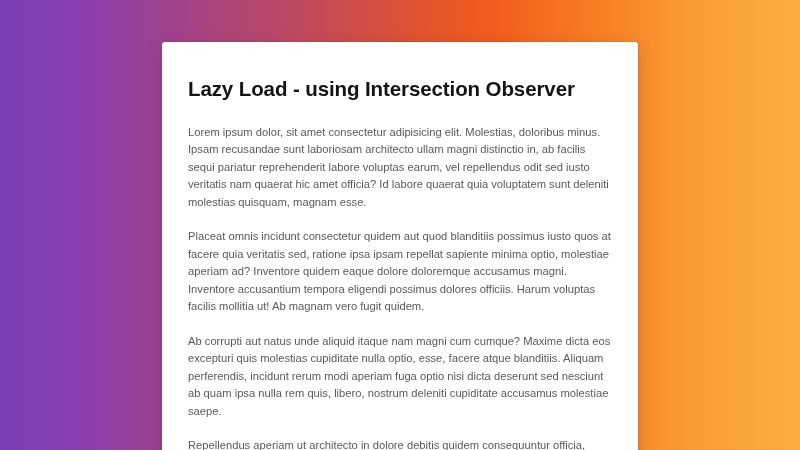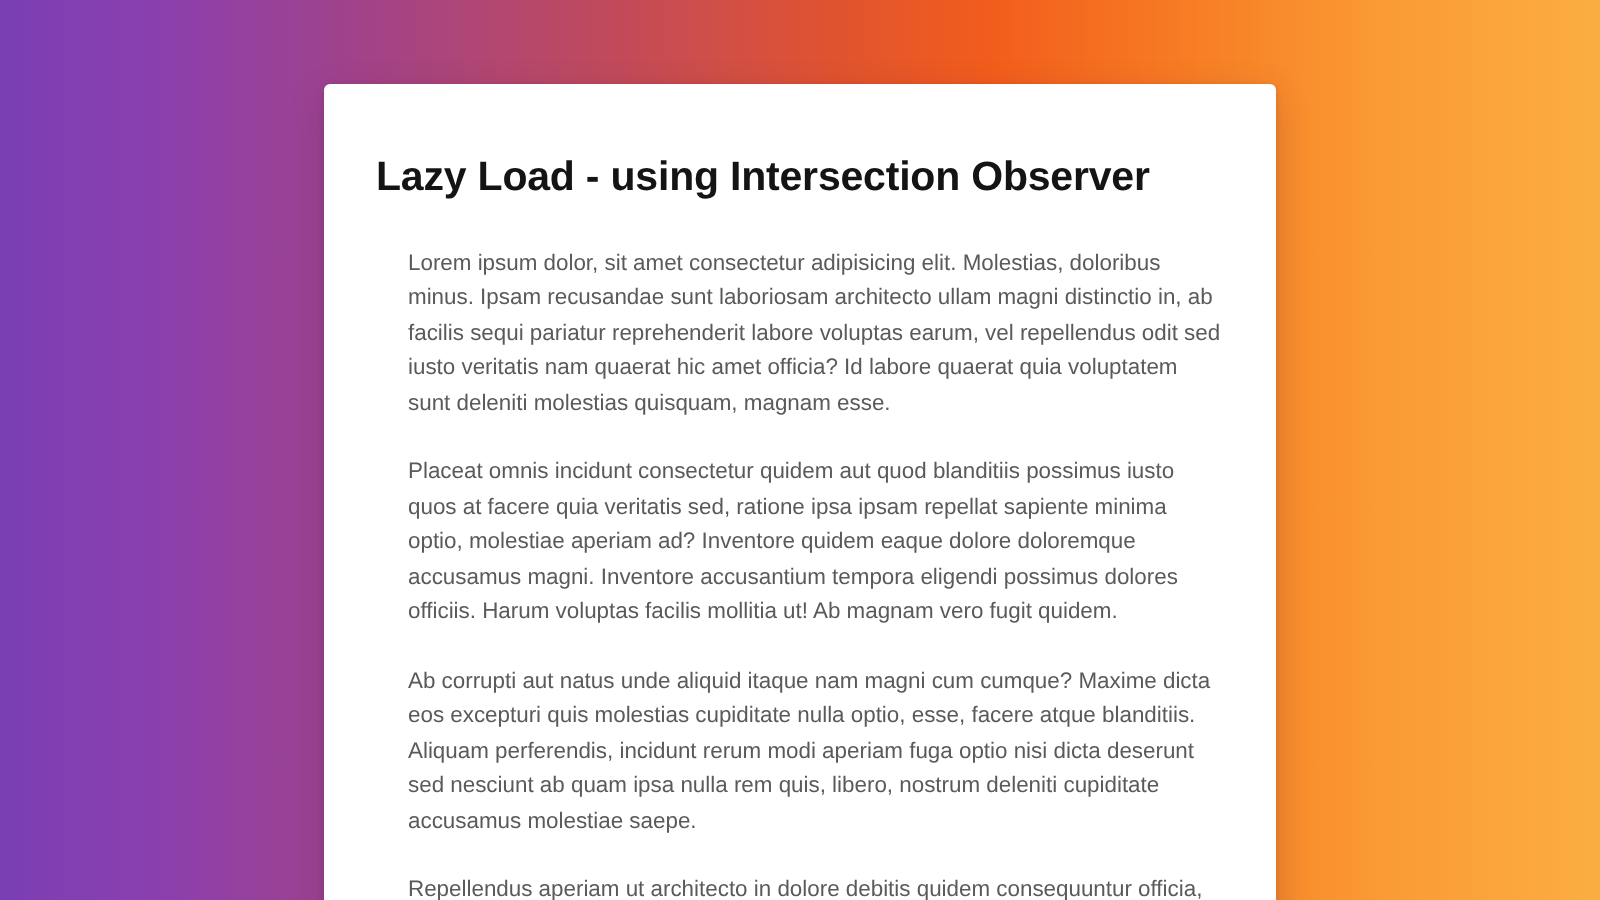--- a/index.html
+++ b/index.html
@@ -42,21 +42,21 @@
   }
   .card-title {
     margin: 0 0 22px 0;
     font-size: 20.5px;
     font-weight: bold;
     color: #141414;
     letter-spacing: -0.1px;
     line-height: 1.25;
   }
   .card-paragraph {
-    margin: 0 0 17px 16px;
+    margin: 0 0 17px 0;
     font-size: 11.2px;
     line-height: 17.5px;
     color: #5a5a5a;
     text-align: left;
   }
   .card-paragraph:last-child {
     margin-bottom: 0;
   }
 </style>
 </head>

